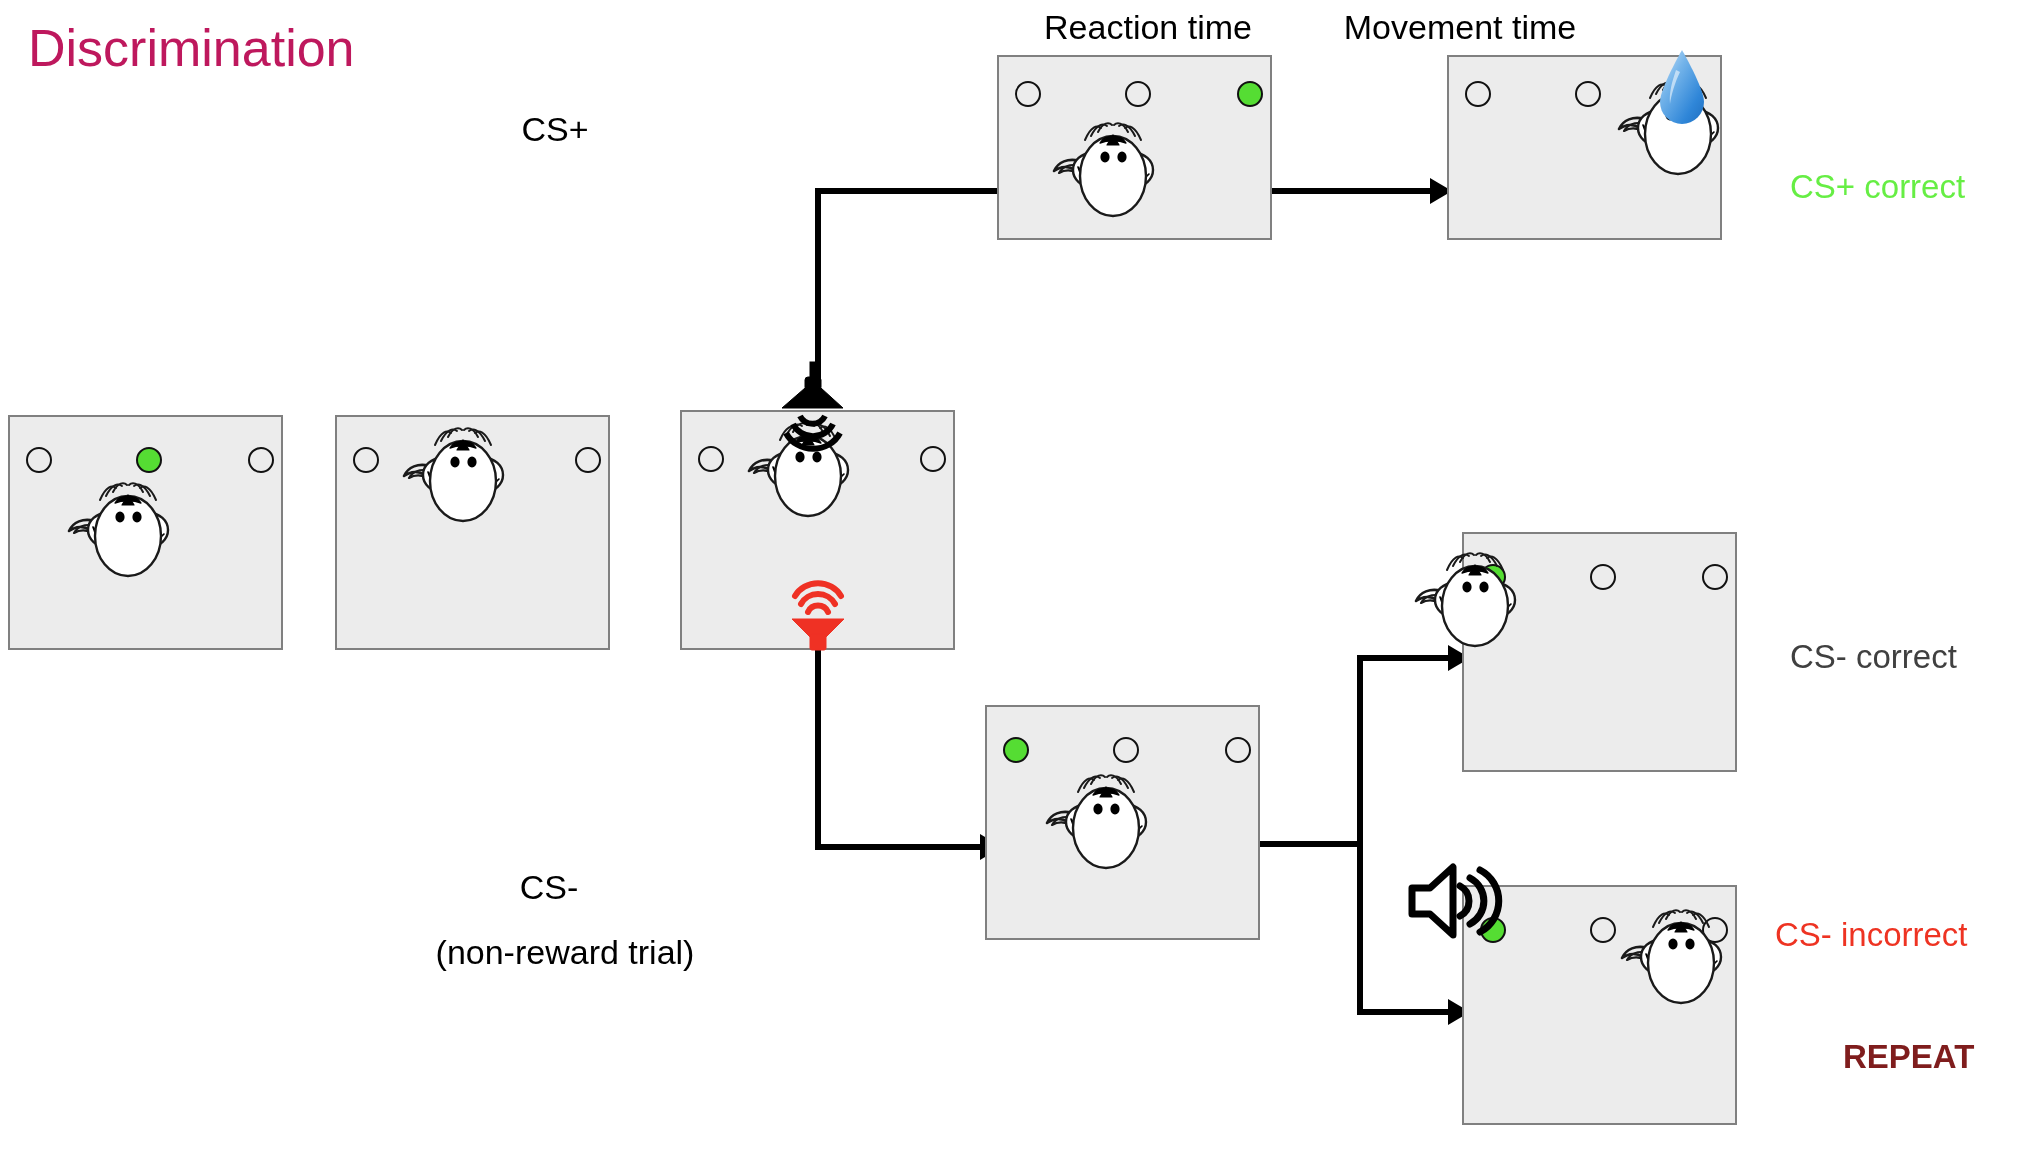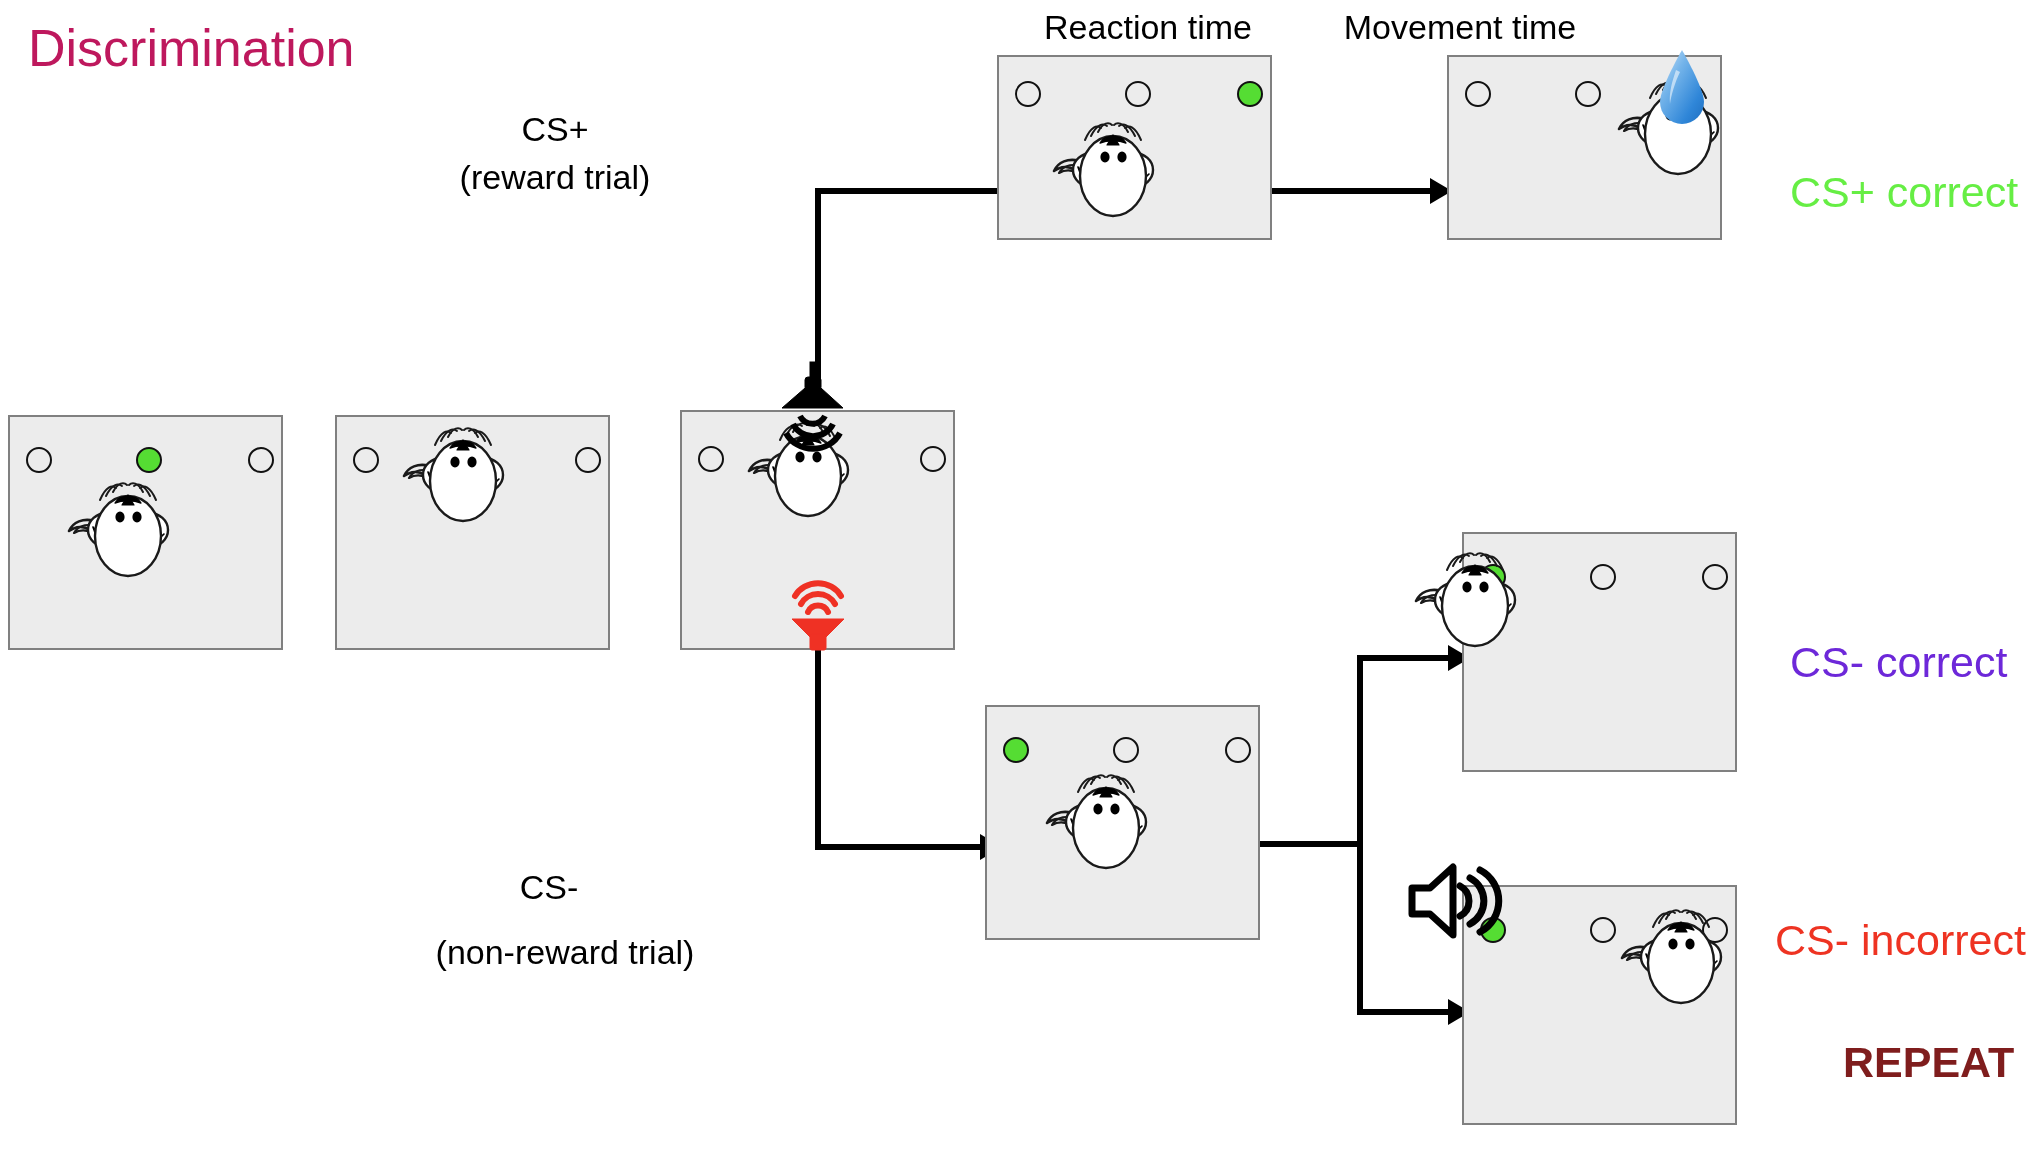--- a/index.html
+++ b/index.html
@@ -3,21 +3,21 @@
 <meta charset="utf-8">
 <style>
   html,body{margin:0;padding:0;background:#ffffff;}
   body{width:2030px;height:1154px;position:relative;overflow:hidden;
        font-family:"Liberation Sans","DejaVu Sans",sans-serif;}
   .stage{position:absolute;left:0;top:0;width:2030px;height:1154px;}
 
   
   .title{position:absolute;font-size:52px;letter-spacing:0px;white-space:nowrap;}
   .lbl{position:absolute;font-size:34px;color:#000;white-space:nowrap;text-align:center;}
-  .outlbl{position:absolute;font-size:43px;white-space:nowrap;font-weight:400;}
+  .outlbl{position:absolute;font-size:33px;white-space:nowrap;font-weight:400;}
 
   
   .box{position:absolute;background:#ececec;border:2px solid #808080;box-sizing:border-box;}
 
   
   .port{position:absolute;width:26px;height:26px;border-radius:50%;
         border:2px solid #111;box-sizing:border-box;background:transparent;}
   .port.on{background:#55dd33;}
 
   
@@ -43,27 +43,26 @@
 <body>
 
 <div class="stage">
 
   <div class="title" style="left:28px;top:18px;color:#be185d;">Discrimination</div>
 
   <div class="lbl" style="left:1018px;top:8px;width:260px;">Reaction time</div>
   <div class="lbl" style="left:1310px;top:8px;width:300px;">Movement time</div>
 
   <div class="lbl" style="left:390px;top:110px;width:330px;">CS+</div>
-  <div class="lbl" style="left:390px;top:158px;width:330px;">(reward trial)</div>
 
   <div class="lbl" style="left:384px;top:868px;width:330px;">CS-</div>
   <div class="lbl" style="left:400px;top:916px;width:330px;margin-top:17px;">(non-reward trial)</div>
 
   <div class="outlbl" style="left:1790px;top:168px;color:#66ee44;">CS+ correct</div>
-  <div class="outlbl" style="left:1790px;top:638px;color:#6d28d9;">CS- correct</div>
+  <div class="outlbl" style="left:1790px;top:638px;color:#404040;">CS- correct</div>
   <div class="outlbl" style="left:1775px;top:916px;color:#ee3322;">CS- incorrect</div>
   <div class="outlbl" style="left:1843px;top:1038px;color:#7f1d1d;font-weight:bold;">REPEAT</div>
 
   <div class="ln v" style="left:815px;top:188px;height:196px;"></div>
   <div class="ln h" style="left:815px;top:188px;width:195px;"></div>
   <div class="ahead" style="left:1000px;top:178px;"></div>
 
   <div class="ln h" style="left:1272px;top:188px;width:175px;"></div>
   <div class="ahead" style="left:1430px;top:178px;"></div>
 

